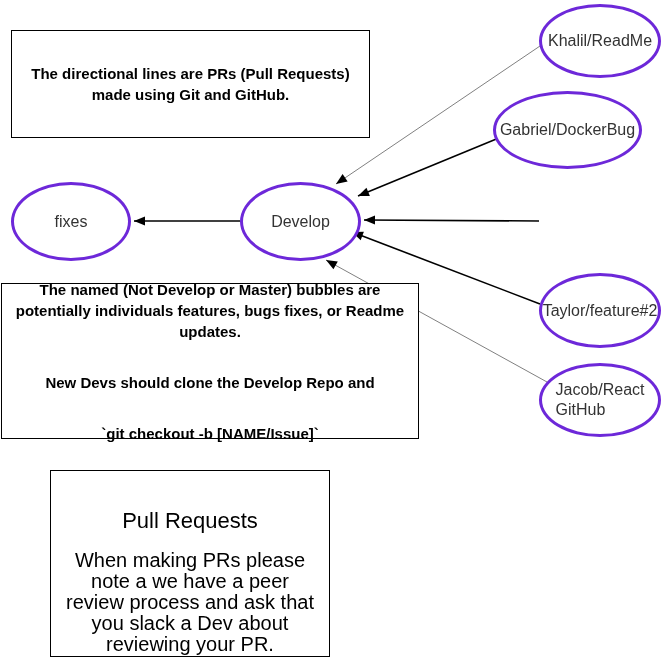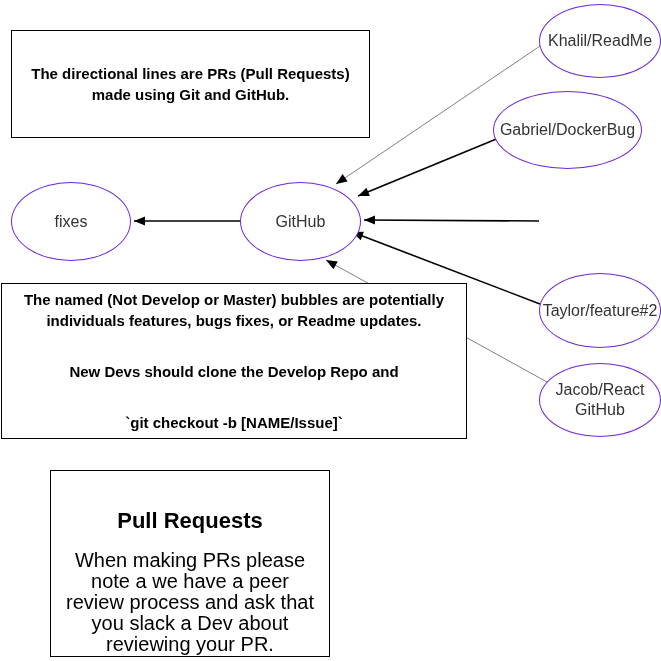--- a/index.html
+++ b/index.html
@@ -13,26 +13,26 @@
   }
   #edges {
     position: absolute;
     left: 0; top: 0;
     z-index: 1;
   }
   .node {
     position: absolute;
     z-index: 2;
     background: #ffffff;
-    border: 1px solid #6d28d9;
+    border: 3px solid #6d28d9;
     border-radius: 50%;
     display: flex;
     align-items: center;
     justify-content: center;
-    text-align: center;
+    text-align: left;
     font-size: 16px;
     color: #333333;
     line-height: 20px;
     box-sizing: border-box;
     padding: 0 14px;
   }
   .note {
     position: absolute;
     z-index: 3;
     background: #ffffff;
@@ -41,36 +41,36 @@
     text-align: center;
     color: #000000;
   }
   .note-top {
     left: 11px; top: 30px; width: 359px; height: 108px;
     display: flex; align-items: center; justify-content: center;
     font-weight: bold; font-size: 15px; line-height: 21px;
     padding: 0 0;
   }
   .note-middle {
-    left: 1px; top: 283px; width: 466px; height: 156px;
+    left: 1px; top: 283px; width: 418px; height: 156px;
     display: flex; flex-direction: column; justify-content: center;
     font-weight: bold; font-size: 15px; line-height: 21px;
     padding: 2px 3px;
   }
   .note-middle p { margin: 0; }
   .note-middle p + p { margin-top: 30px; }
   .note-bottom {
     left: 50px; top: 470px; width: 280px; height: 187px;
     padding: 38px 10px 0 10px;
   }
   .note-bottom h2 {
     margin: 0 0 17px 0;
     font-size: 22px;
     line-height: 24px;
-    font-weight: bold;
+    font-weight: normal;
     color: #000000;
   }
   .note-bottom .body {
     font-size: 20px;
     line-height: 21px;
     color: #000000;
   }
   
   .n-main    { left: 11px;  top: 182px; width: 120px; height: 79px; }
   .n-develop { left: 240px; top: 182px; width: 121px; height: 79px; }
@@ -97,21 +97,21 @@
     <line x1="540" y1="304" x2="352" y2="232" stroke="#000000" stroke-width="1.6" marker-end="url(#arrow)"></line>
     <line x1="547" y1="382" x2="326" y2="260" stroke="#808080" stroke-width="1" marker-end="url(#arrow)"></line>
     <line x1="240" y1="221" x2="134" y2="221" stroke="#000000" stroke-width="1.6" marker-end="url(#arrow)"></line>
   </svg>
 
   <div class="node n-main">
     <span>fixes</span>
   </div>
 
   <div class="node n-develop">
-    <span>GitHub</span>
+    <span>Develop</span>
   </div>
 
   <div class="node n-b0">
     <span>Khalil/ReadMe</span>
   </div>
 
   <div class="node n-b1">
     <span>Gabriel/DockerBug</span>
   </div>
 

